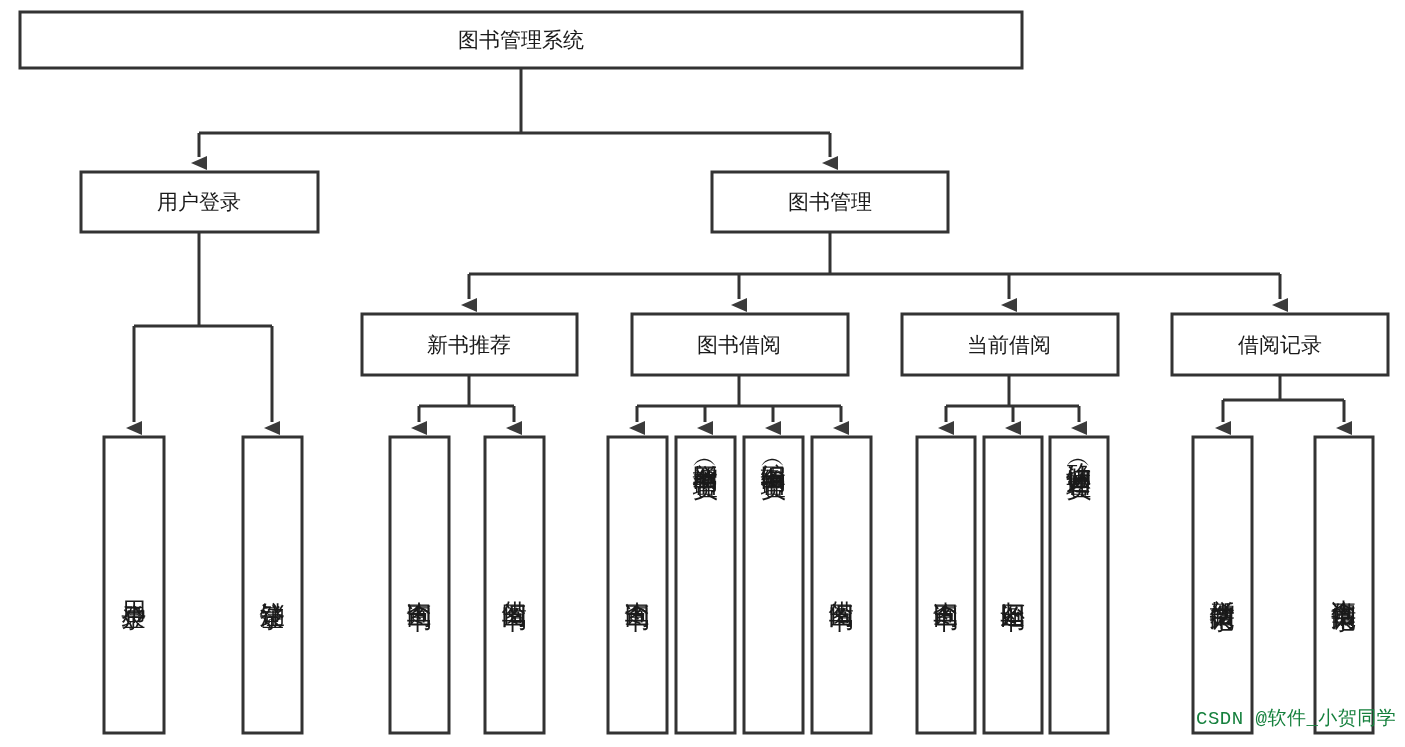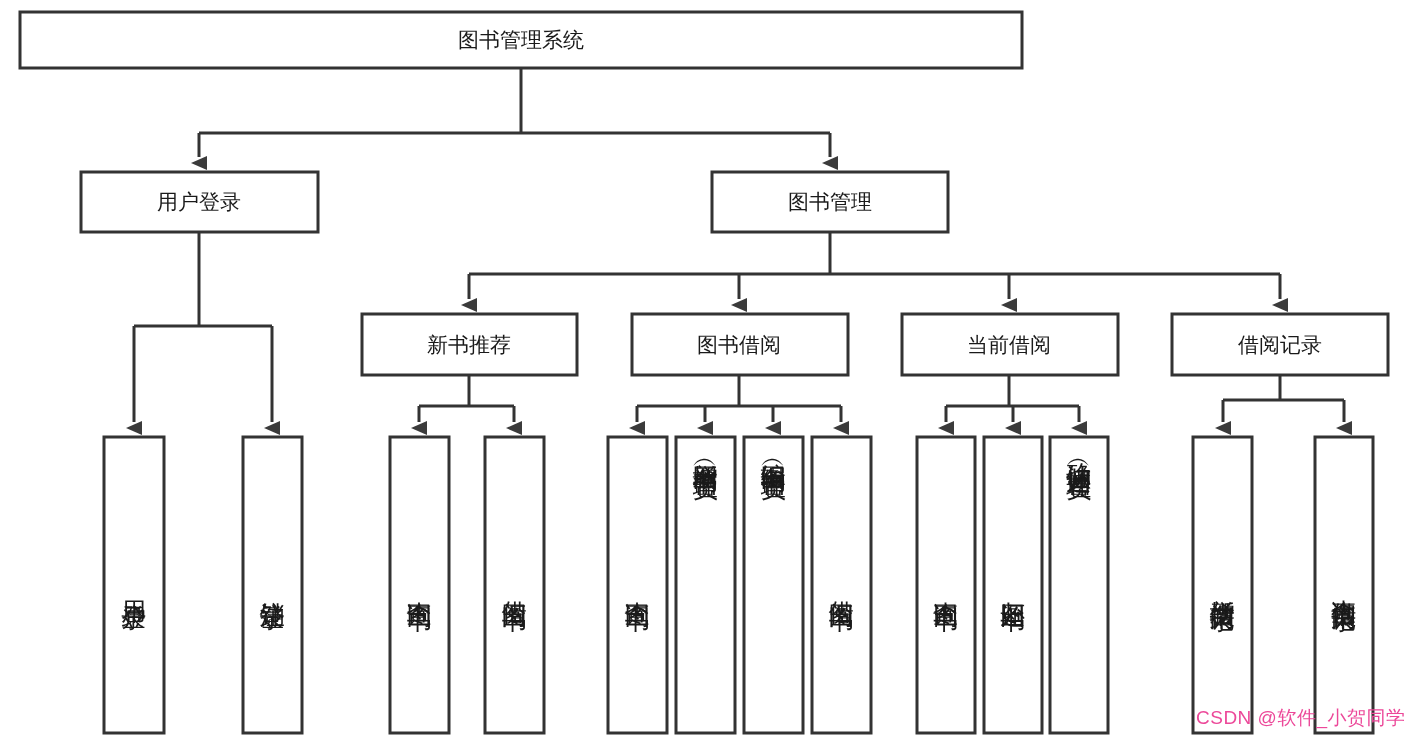--- a/index.html
+++ b/index.html
@@ -60,23 +60,23 @@
     text-orientation: upright;
     font-family: "Liberation Sans", "DejaVu Sans", sans-serif;
     font-size: 25px;
     line-height: 1.14;
     letter-spacing: 2px;
     color: #1a1a1a;
     white-space: nowrap;
   }
   .watermark {
     position: absolute;
-    font-family: Liberation Sans, sans-serif;
+    font-family: Liberation Mono, monospace;
     font-size: 19px;
-    color: #ec4899;
+    color: #15803d;
     white-space: nowrap;
     letter-spacing: 0.5px;
   }
 </style>
 </head>
 <body>
 
 <div id="chart-root">
 
   <svg class="diagram" viewBox="0 0 1405 747">

